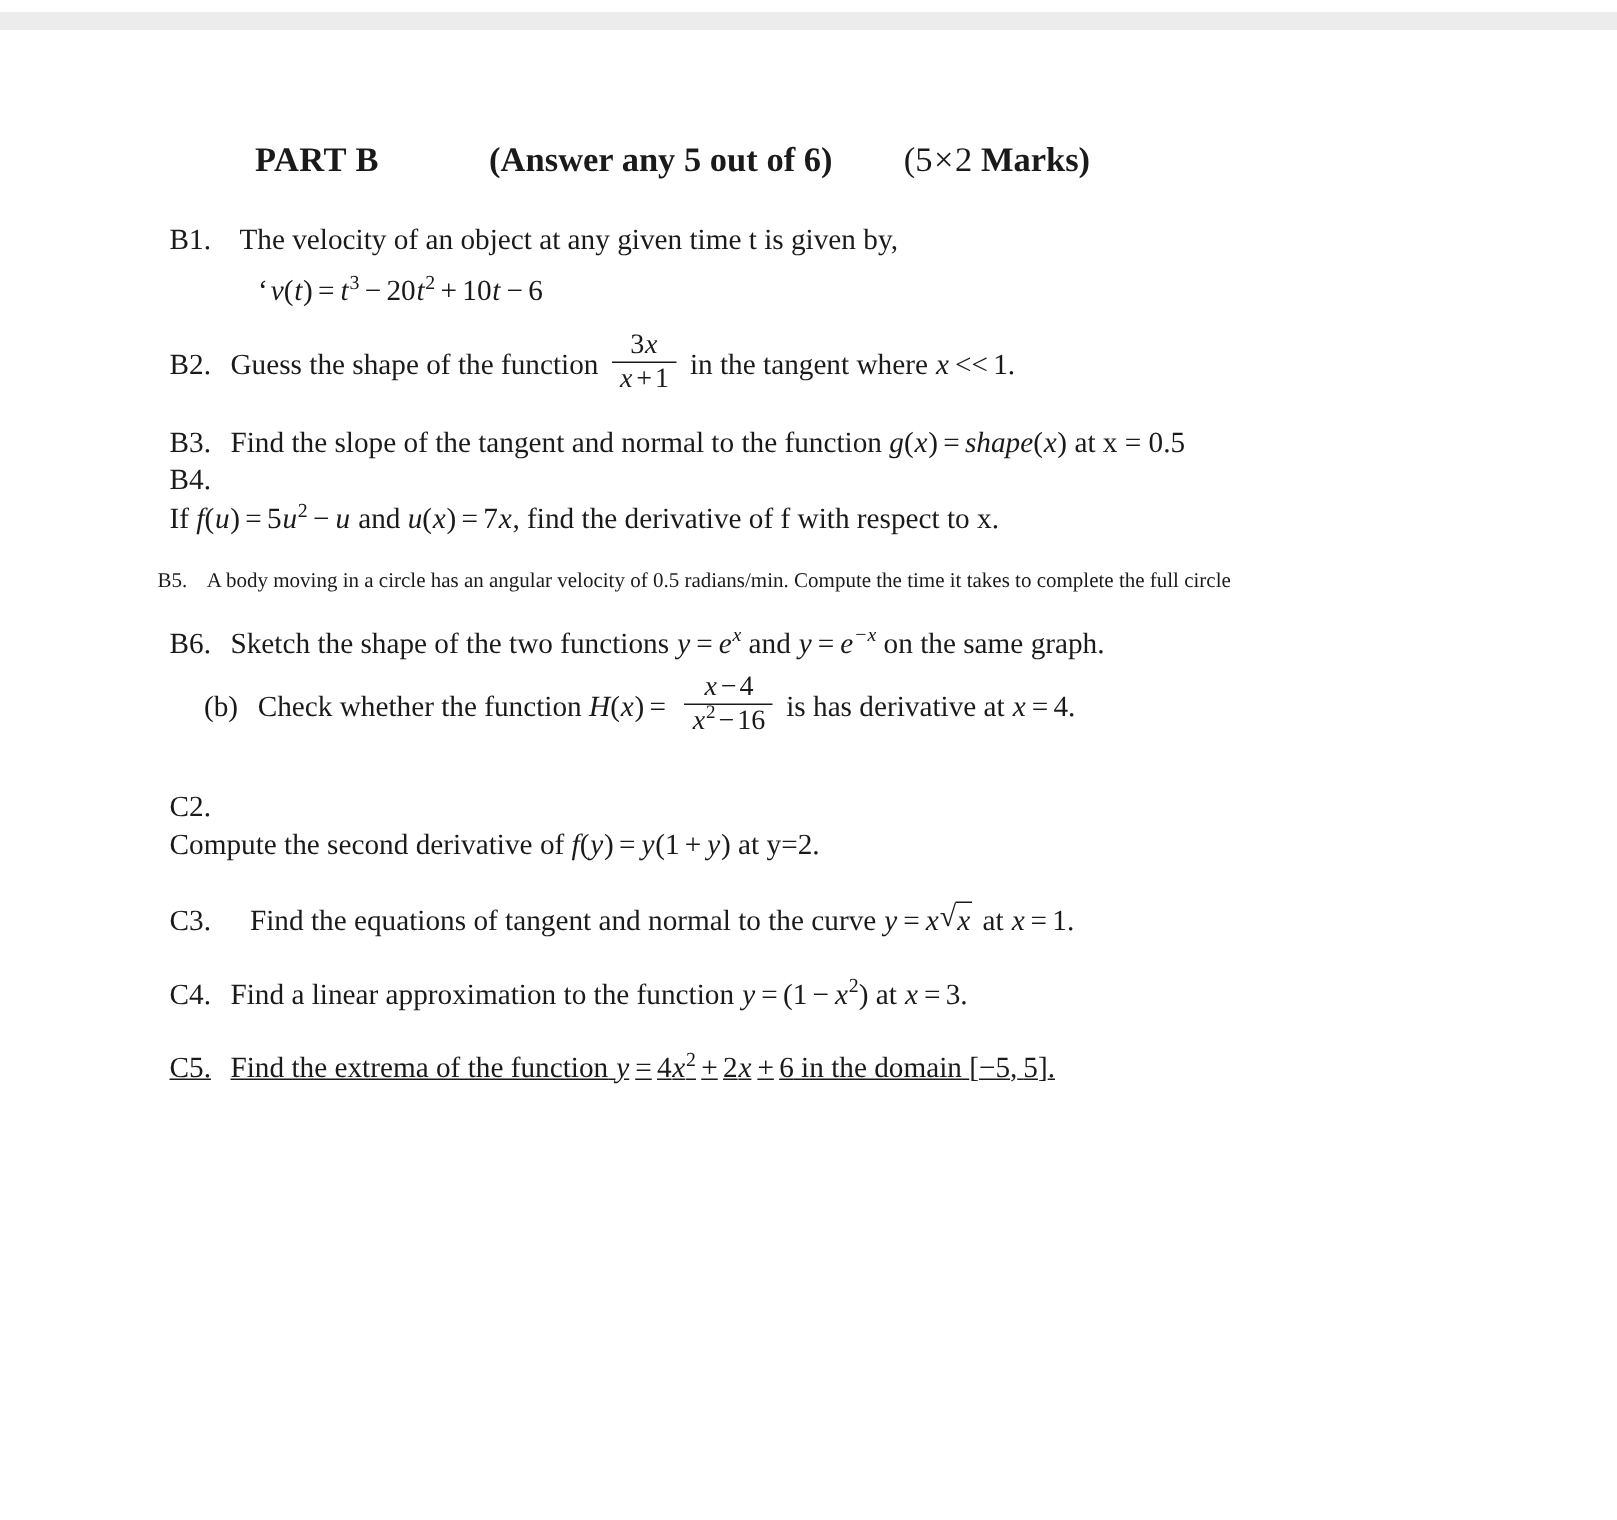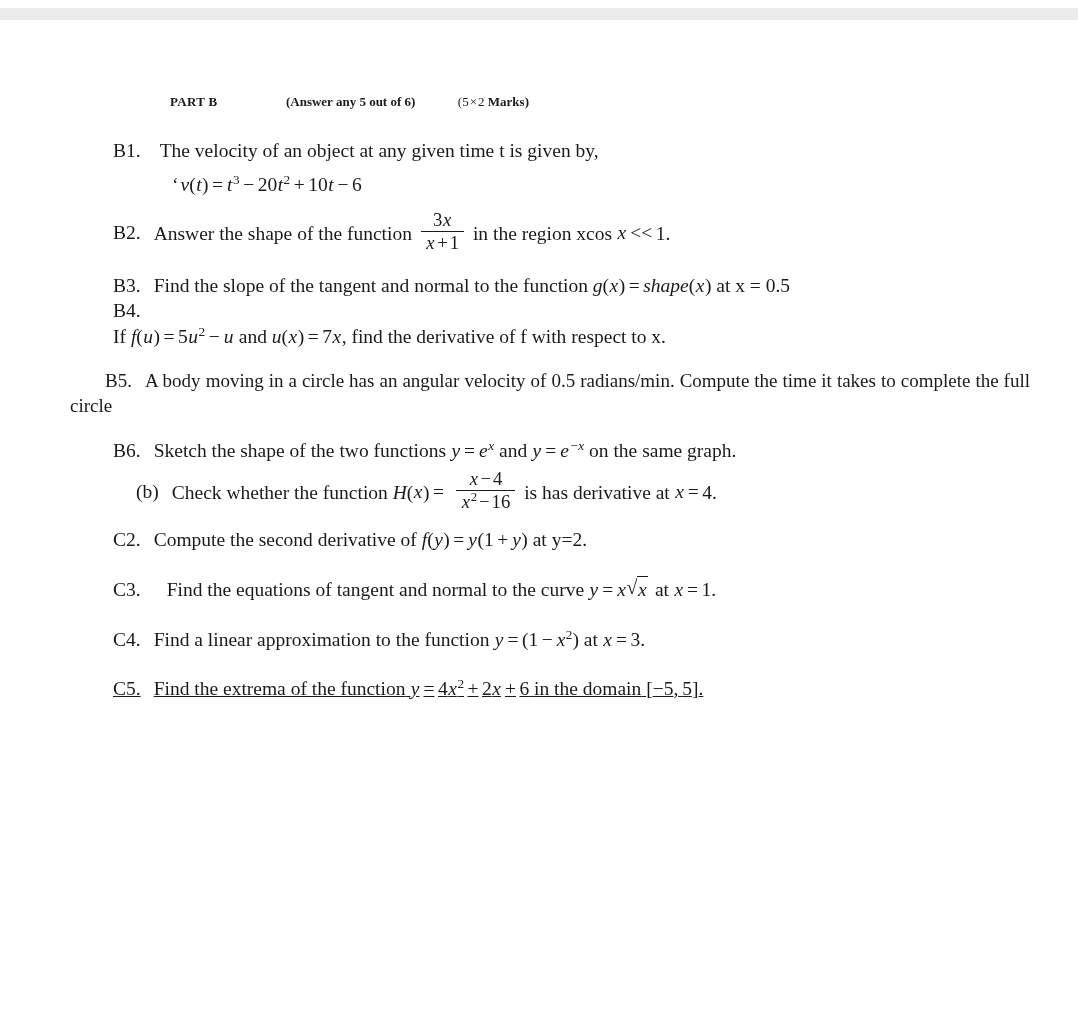--- a/index.html
+++ b/index.html
@@ -42,21 +42,21 @@
     position: absolute;
     left: 78px;
     top: 0;
     width: 952px;
   }
 
   
   .part-header {
     display: block;
     padding-left: 92px;
-    font-size: 13px;
+    font-size: 23px;
     line-height: 1.0;
     white-space: nowrap;
   }
   .part-header .ph-title {
     font-weight: bold;
     letter-spacing: 0.3px;
   }
   .part-header .ph-gap-a { display: inline-block; width: 62px; }
   .part-header .ph-gap-b { display: inline-block; width: 36px; }
   .part-header .ph-instruction { font-weight: bold; }
@@ -94,21 +94,21 @@
   
   .subline {
     font-size: 19.5px;
     line-height: 1.30;
   }
   .subline.ind-formula { padding-left: 92px; }
   .subline.ind-text    { padding-left: 80px; }
 
   
   .para-justify {
-    font-size: 19px;
+    font-size: 14px;
     line-height: 1.30;
     text-align: justify;
     text-indent: 35px;
     margin-left: -8px;
     width: 960px;
   }
   .para-justify .q-label { white-space: nowrap; }
 
   
   .mvar {
@@ -206,26 +206,26 @@
 
     <div class="subline ind-formula" style="margin-top:9px;">
       <span class="mop tight">‘</span><span class="mfunc">v</span><span class="mnum">(</span><span class="mvar">t</span><span class="mnum">)</span><span class="mop">=</span><span class="mvar">t</span><sup class="mexp up">3</sup><span class="mop">−</span><span class="mnum">20</span><span class="mvar">t</span><sup class="mexp up">2</sup><span class="mop">+</span><span class="mnum">10</span><span class="mvar">t</span><span class="mop">−</span><span class="mnum">6</span>
     </div>
 
 
     <div class="q ind-a" style="margin-top:16px;">
       <span class="q-label">B2.</span>
       <span class="gap-sm"></span>
       <span class="q-body">
-        <span>Answer the shape of the function</span>
+        <span>Guess the shape of the function</span>
         <span class="frac">
           <span class="num-part"><span class="mnum">3</span><span class="mvar">x</span></span>
           <span class="den-part"><span class="mvar">x</span><span class="mop tight">+</span><span class="mnum">1</span></span>
         </span>
-        <span>in the region xcos</span>
+        <span>in the tangent where</span>
         <span class="mvar">x</span><span class="mop">&lt;&lt;</span><span class="mnum">1</span><span>.</span>
       </span>
     </div>
 
     <div class="q ind-a" style="margin-top:17px;">
       <span class="q-label">B3.</span>
       <span class="gap-sm"></span>
       <span class="q-body">
         <span>Find the slope of the tangent and normal to the function</span>
         <span class="mfunc">g</span><span class="mnum">(</span><span class="mvar">x</span><span class="mnum">)</span><span class="mop">=</span><span class="mfunc">shape</span><span class="mnum">(</span><span class="mvar">x</span><span class="mnum">)</span>
@@ -270,21 +270,21 @@
         <span class="mfunc">H</span><span class="mnum">(</span><span class="mvar">x</span><span class="mnum">)</span><span class="mop">=</span>
         <span class="frac">
           <span class="num-part"><span class="mvar">x</span><span class="mop tight">−</span><span class="mnum">4</span></span>
           <span class="den-part"><span class="mvar">x</span><sup class="mexp up">2</sup><span class="mop tight">−</span><span class="mnum">16</span></span>
         </span>
         <span>is has derivative at</span>
         <span class="mvar">x</span><span class="mop">=</span><span class="mnum">4</span><span>.</span>
       </span>
     </div>
 
-    <div class="q ind-a" style="margin-top:12px;">
+    <div class="q ind-a" style="margin-top:32px;flex-direction:column;">
       <span class="q-label">C2.</span>
       <span class="gap-sm"></span>
       <span class="q-body">
         <span>Compute the second derivative of</span>
         <span class="mfunc">f</span><span class="mnum">(</span><span class="mvar">y</span><span class="mnum">)</span><span class="mop">=</span><span class="mvar">y</span><span class="mnum">(</span><span class="mnum">1</span><span class="mop">+</span><span class="mvar">y</span><span class="mnum">)</span>
         <span>at y=2.</span>
       </span>
     </div>
 
     <div class="q ind-c" style="margin-top:24px;">

